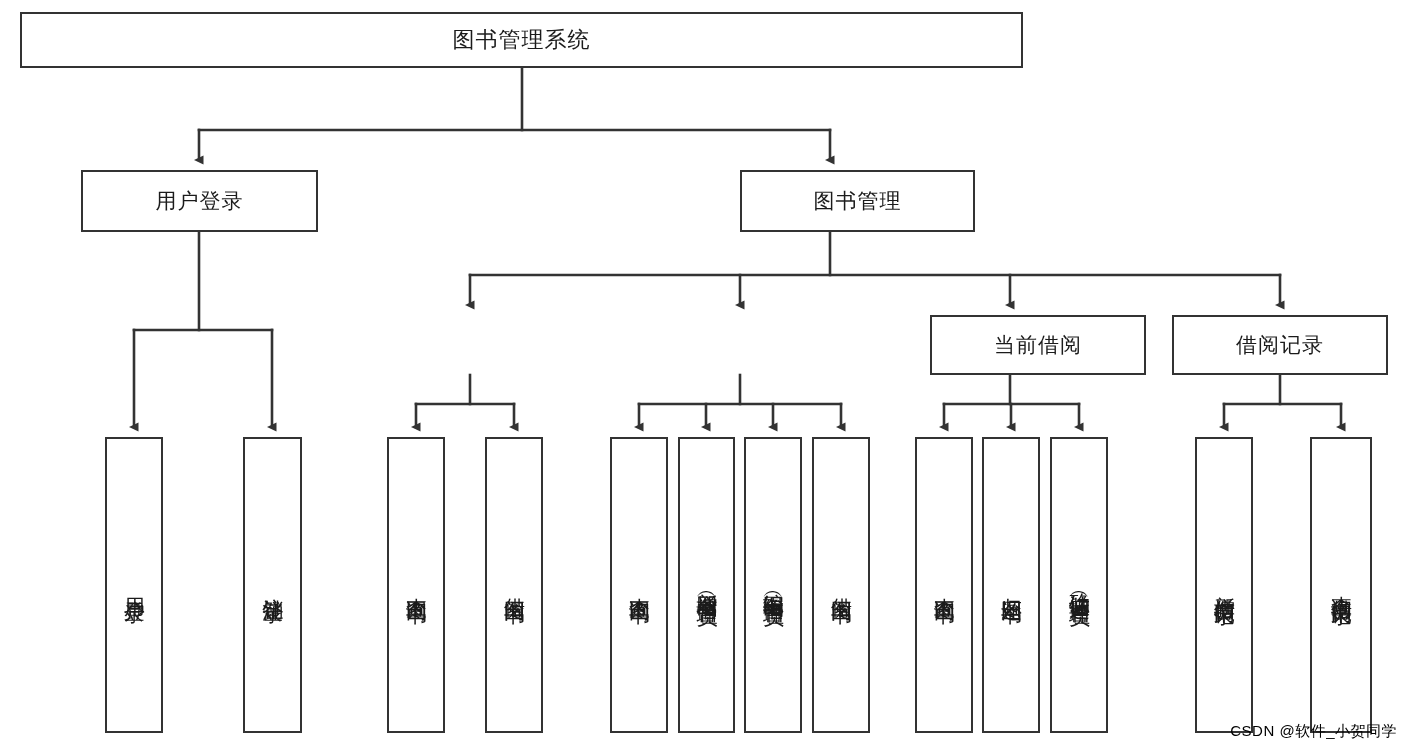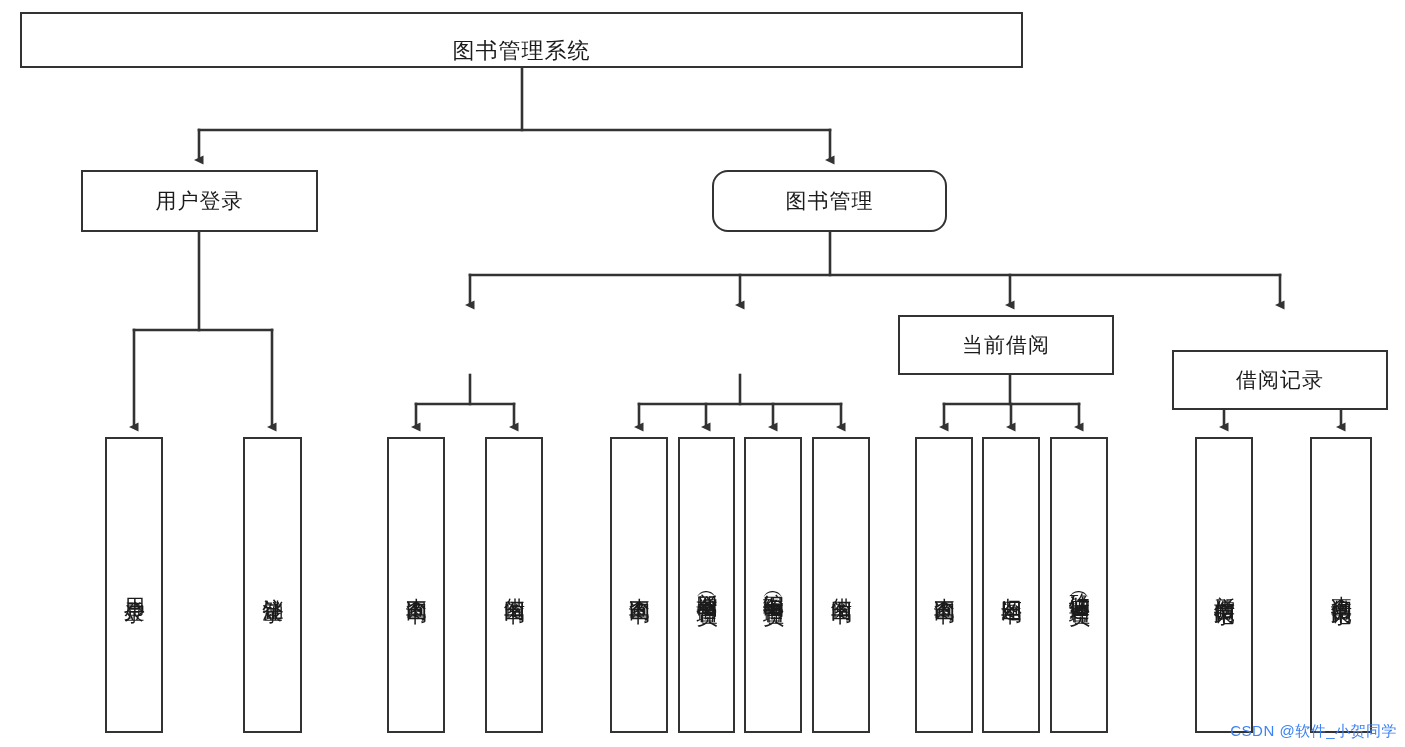--- a/index.html
+++ b/index.html
@@ -56,21 +56,21 @@
     color: #1b1b1b;
   }
   .node .hlabel {
     white-space: nowrap;
   }
   #watermark {
     position: absolute;
     right: 8px;
     bottom: 6px;
     font-size: 15px;
-    color: #3b82f6;
+    color: #000000;
     letter-spacing: 0.5px;
     z-index: 6;
     white-space: nowrap;
   }
 </style>
 </head>
 <body>
 
 <div id="diagram-root">
 
@@ -117,35 +117,35 @@
       <path d="M1011,404 L1011,427" marker-end="url(#arrow)"></path>
       <path d="M1079,404 L1079,427" marker-end="url(#arrow)"></path>
 
       <path d="M1280,375 L1280,404"></path>
       <path d="M1224,404 L1341,404"></path>
       <path d="M1224,404 L1224,427" marker-end="url(#arrow)"></path>
       <path d="M1341,404 L1341,427" marker-end="url(#arrow)"></path>
     </g>
   </svg>
 
-  <div class="node root-node" style="left:20px; top:12px; width:1003px; height:56px;align-items:flex-end;">
+  <div class="node root-node" style="left:20px; top:12px; width:1003px; height:56px;">
     <span class="hlabel">图书管理系统</span>
   </div>
 
   <div class="node" style="left:81px; top:170px; width:237px; height:62px;">
     <span class="hlabel">用户登录</span>
   </div>
-  <div class="node" style="left:712px; top:170px; width:235px; height:62px;border-radius:16px;">
+  <div class="node" style="left:740px; top:170px; width:235px; height:62px;">
     <span class="hlabel">图书管理</span>
   </div>
 
-  <div class="node" style="left:898px; top:315px; width:216px; height:60px;">
+  <div class="node" style="left:930px; top:315px; width:216px; height:60px;">
     <span class="hlabel">当前借阅</span>
   </div>
-  <div class="node" style="left:1172px; top:315px; width:216px; height:60px;margin-top:35px;">
+  <div class="node" style="left:1172px; top:315px; width:216px; height:60px;">
     <span class="hlabel">借阅记录</span>
   </div>
 
   <div class="node leaf-node" style="left:105px; top:437px; width:58px; height:296px;">
     <span class="vlabel">用户登录</span>
   </div>
   <div class="node leaf-node" style="left:243px; top:437px; width:59px; height:296px;">
     <span class="vlabel">注销登录</span>
   </div>
   <div class="node leaf-node" style="left:387px; top:437px; width:58px; height:296px;">

